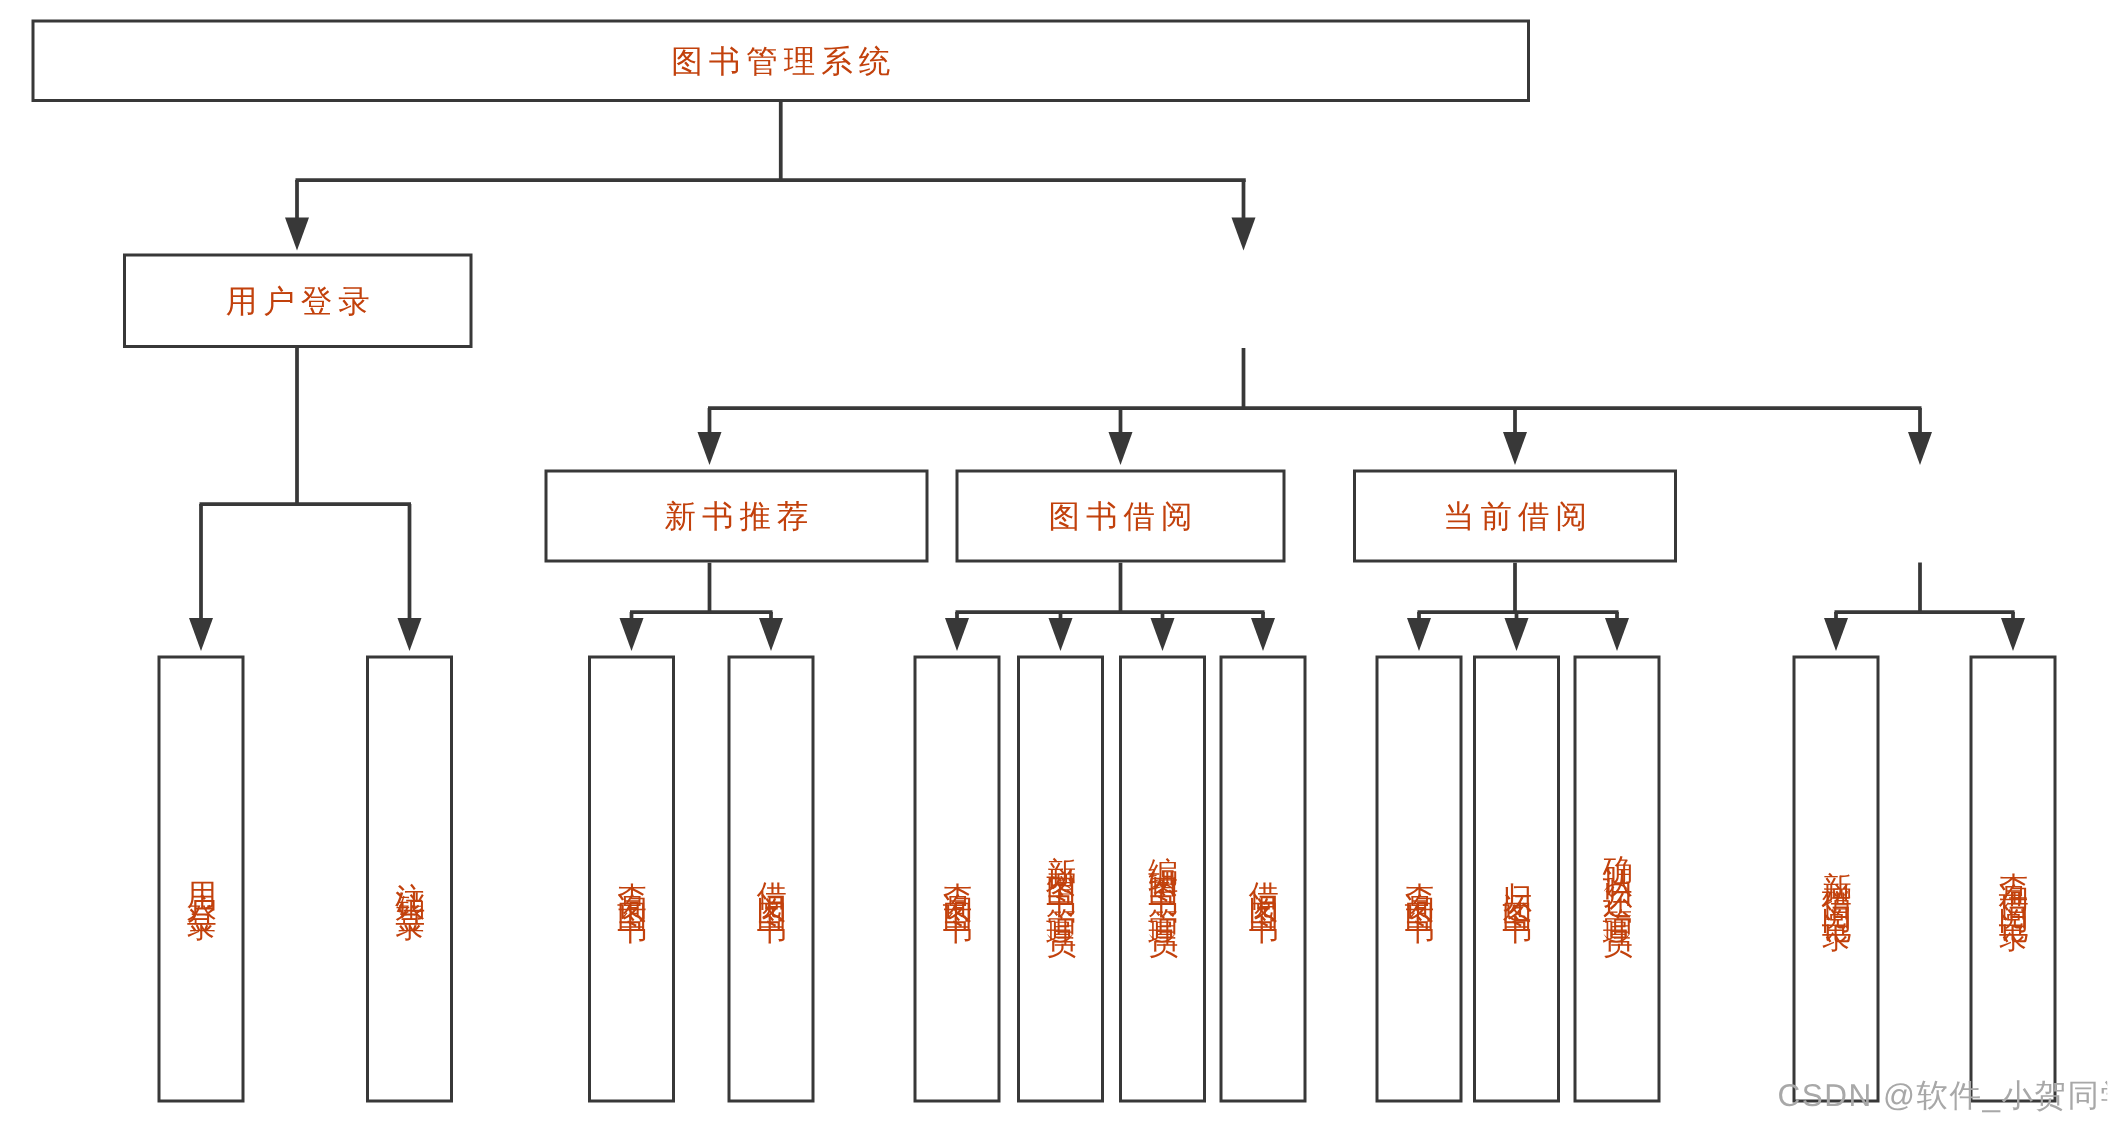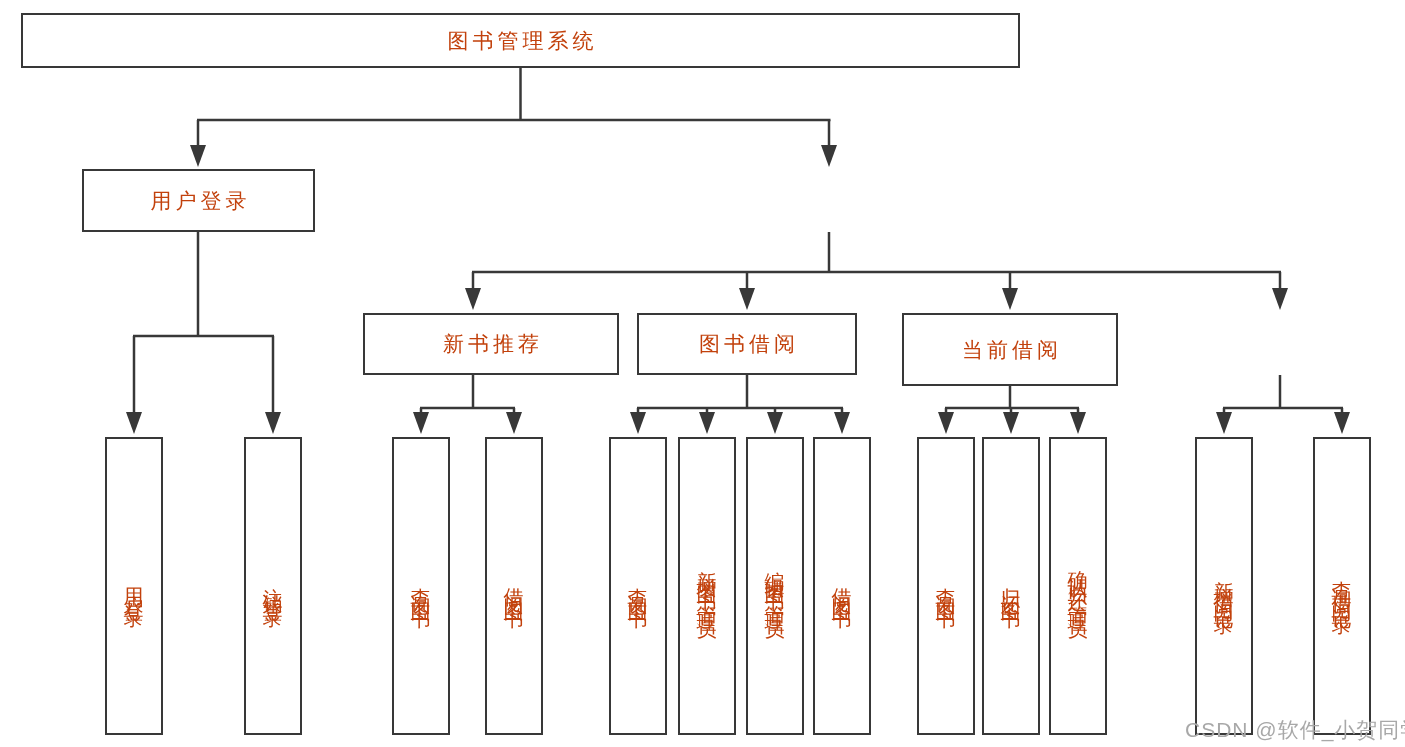--- a/index.html
+++ b/index.html
@@ -132,21 +132,21 @@
       <polygon points="1334,412 1350,412 1342,434"></polygon>
     </g>
   </svg>
 
   <div class="node hbox" style="left:21px;top:13px;width:999px;height:55px">图书管理系统</div>
 
   <div class="node hbox" style="left:82px;top:169px;width:233px;height:63px">用户登录</div>
 
   <div class="node hbox" style="left:363px;top:313px;width:256px;height:62px">新书推荐</div>
   <div class="node hbox" style="left:637px;top:313px;width:220px;height:62px">图书借阅</div>
-  <div class="node hbox" style="left:902px;top:313px;width:216px;height:73px">当前借阅</div>
+  <div class="node hbox" style="left:902px;top:313px;width:216px;height:62px">当前借阅</div>
 
   <div class="node vbox" style="left:105px;top:437px;width:58px;height:298px">用户登录</div>
   <div class="node vbox" style="left:244px;top:437px;width:58px;height:298px">注销登录</div>
 
   <div class="node vbox" style="left:392px;top:437px;width:58px;height:298px">查询图书</div>
   <div class="node vbox" style="left:485px;top:437px;width:58px;height:298px">借阅图书</div>
 
   <div class="node vbox" style="left:609px;top:437px;width:58px;height:298px">查询图书</div>
   <div class="node vbox" style="left:678px;top:437px;width:58px;height:298px">新增图书（管理员）</div>
   <div class="node vbox" style="left:746px;top:437px;width:58px;height:298px">编辑图书（管理员）</div>

